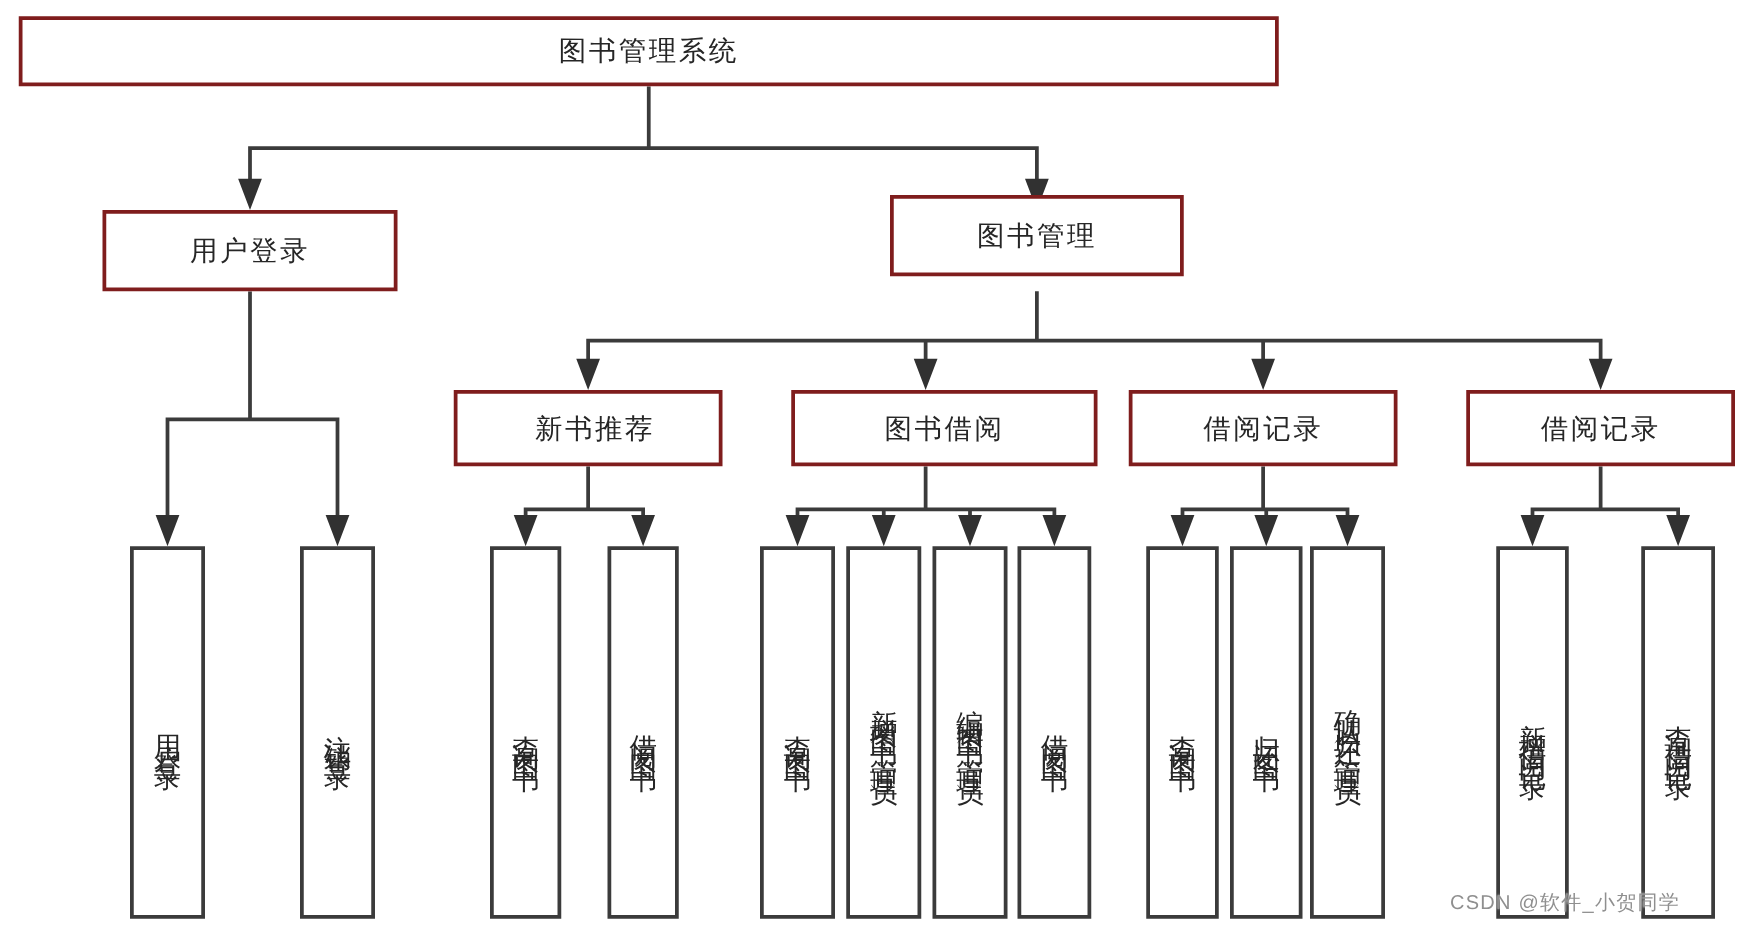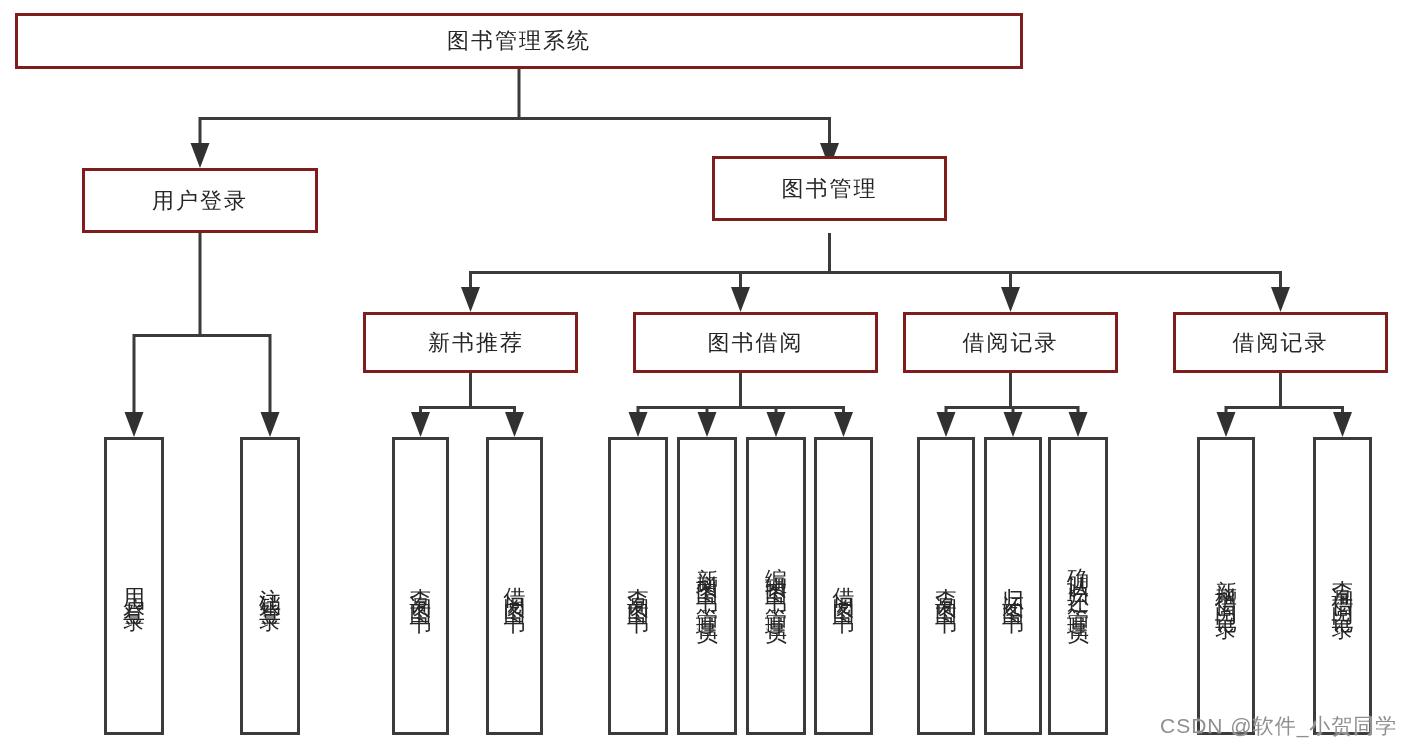--- a/index.html
+++ b/index.html
@@ -49,21 +49,21 @@
     font-size: 22px;
     letter-spacing: 8px;
     line-height: 1;
     color: #262626;
     white-space: nowrap;
   }
   .watermark {
     position: absolute;
     left: 1160px;
     top: 712px;
-    font-size: 21px;
+    font-size: 16px;
     color: #8f8f8f;
     letter-spacing: 1px;
     text-shadow: 0 0 2px #ffffff;
     z-index: 3;
     white-space: nowrap;
   }
 </style>
 </head>
 <body>
 

